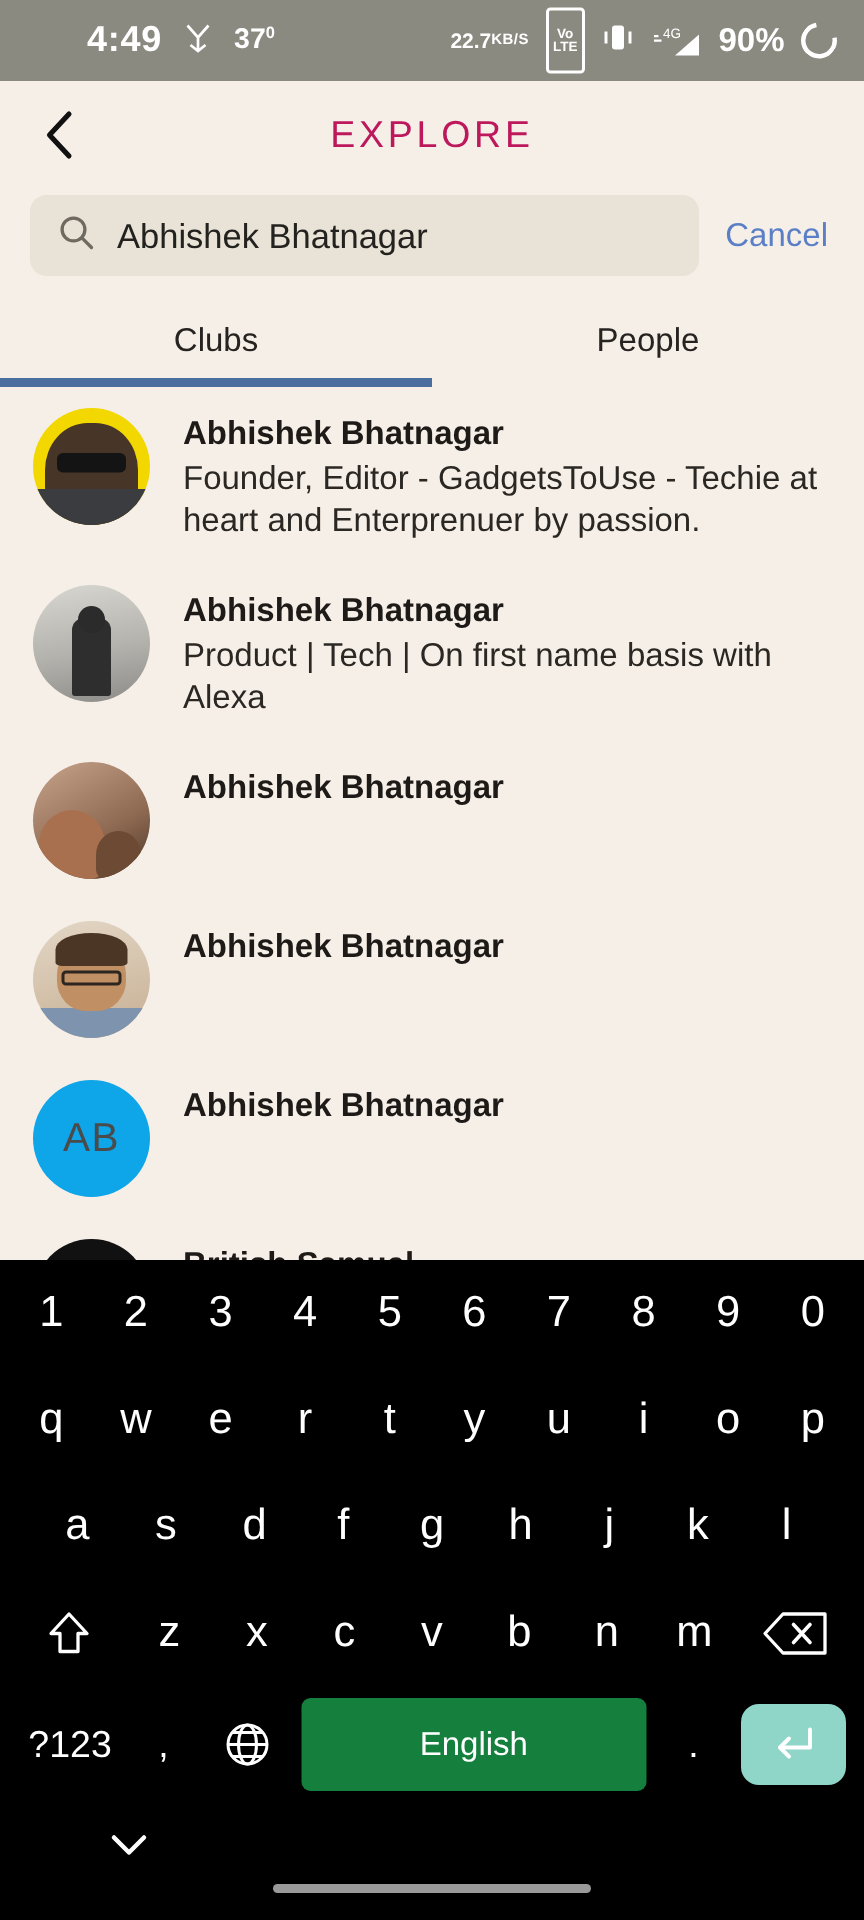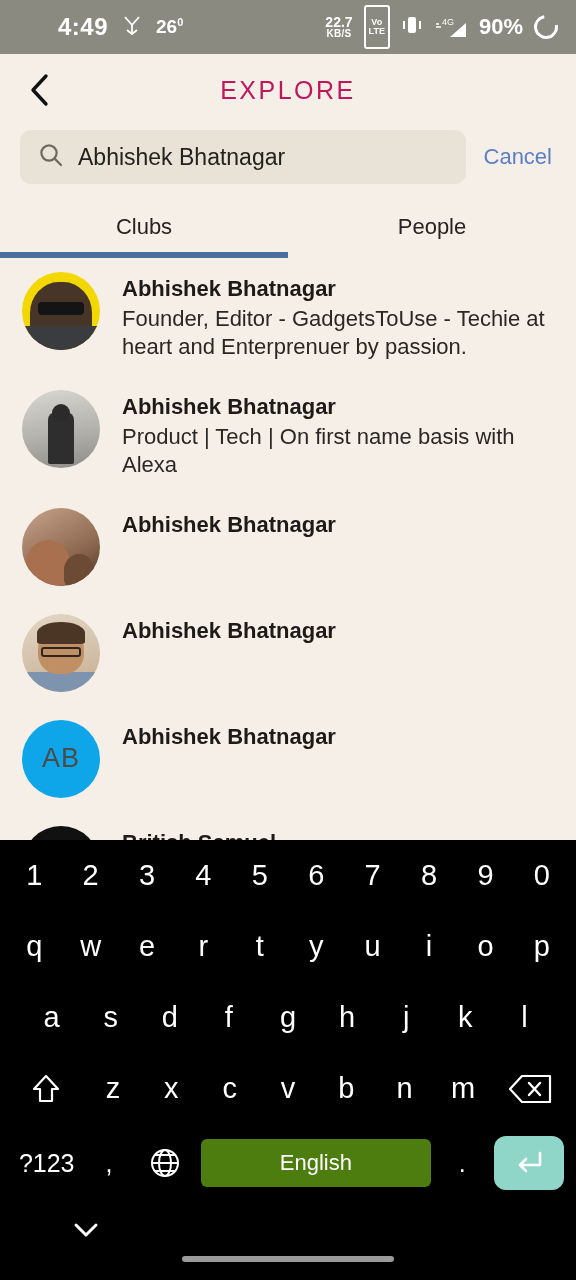--- a/index.html
+++ b/index.html
@@ -17,21 +17,21 @@
     background:#8a8a80;
     display:flex; align-items:center;
     padding:0 18px;
     color:#ffffff;
   }
   .sb-left { display:flex; align-items:center; gap:14px; }
   .sb-right { display:flex; align-items:center; gap:11px; margin-left:auto; }
   .sb-time { font-size:24px; font-weight:700; letter-spacing:.5px;margin-left:40px; }
   .sb-temp { font-size:19px; font-weight:600; }
   .sb-temp sup { font-size:11px; }
-  .sb-net { display:flex; flex-direction:column; align-items:center; line-height:1; }
+  .sb-net { display:flex; flex-direction:row; align-items:center; line-height:1; }
   .sb-net .n1 { font-size:14px; font-weight:700; }
   .sb-net .n2 { font-size:10px; font-weight:600; letter-spacing:.3px; }
   .volte {
     border:2px solid #fff; border-radius:3px;
     display:flex; flex-direction:column; align-items:center; justify-content:center;
     padding:11px 3px; line-height:1.05;
   }
   .volte .v1 { font-size:9px; font-weight:700; }
   .volte .v2 { font-size:9px; font-weight:700; }
   .sig { display:flex; align-items:flex-end; gap:2px; }
@@ -187,22 +187,22 @@
     font-size:29px; color:#fff; cursor:pointer; user-select:none;
   }
   .kbrow.alpha2 { padding:0 22px; }
   .kbrow.alpha3 { padding:0 8px; }
   .key.wide { flex:1.3; }
   .kbrow.bottom { height:78px; padding:0 10px; }
   .key-sym { flex:1.15; font-size:25px; }
   .key-comma { flex:.8; font-size:25px; }
   .key-globe { flex:.95; }
   .key-space {
-    flex:3.6; height:48px; margin:0 6px;
-    background:#4d7c0f; border-radius:6px;
+    flex:3.6; height:62px; margin:0 6px;
+    background:#15803d; border-radius:6px;
     display:flex; align-items:center; justify-content:center;
     font-size:22px; color:#fff; cursor:pointer;
   }
   .key-period { flex:.8; font-size:25px; }
   .key-enter {
     flex:1.1; height:54px; margin-left:6px; margin-right:2px;
     background:#8fd6c8; border-radius:12px;
     display:flex; align-items:center; justify-content:center;
     cursor:pointer;
   }
@@ -219,21 +219,21 @@
 <body>
 
 <div class="statusbar">
   <div class="sb-left">
     <span class="sb-time">4:49</span>
     <span>
       <svg width="20" height="22" viewBox="0 0 20 22">
         <path d="M3 3 L10 11 L17 3 M10 11 L10 20 M5 16 L10 20 L15 16" stroke="#fff" stroke-width="1.8" fill="none"></path>
       </svg>
     </span>
-    <span class="sb-temp"><span>26</span><sup>0</sup></span>
+    <span class="sb-temp"><span>37</span><sup>0</sup></span>
   </div>
   <div class="sb-right">
     <span class="sb-net">
       <span class="n1">22.7</span>
       <span class="n2">KB/S</span>
     </span>
     <span class="volte">
       <span class="v1">Vo</span>
       <span class="v2">LTE</span>
     </span>

